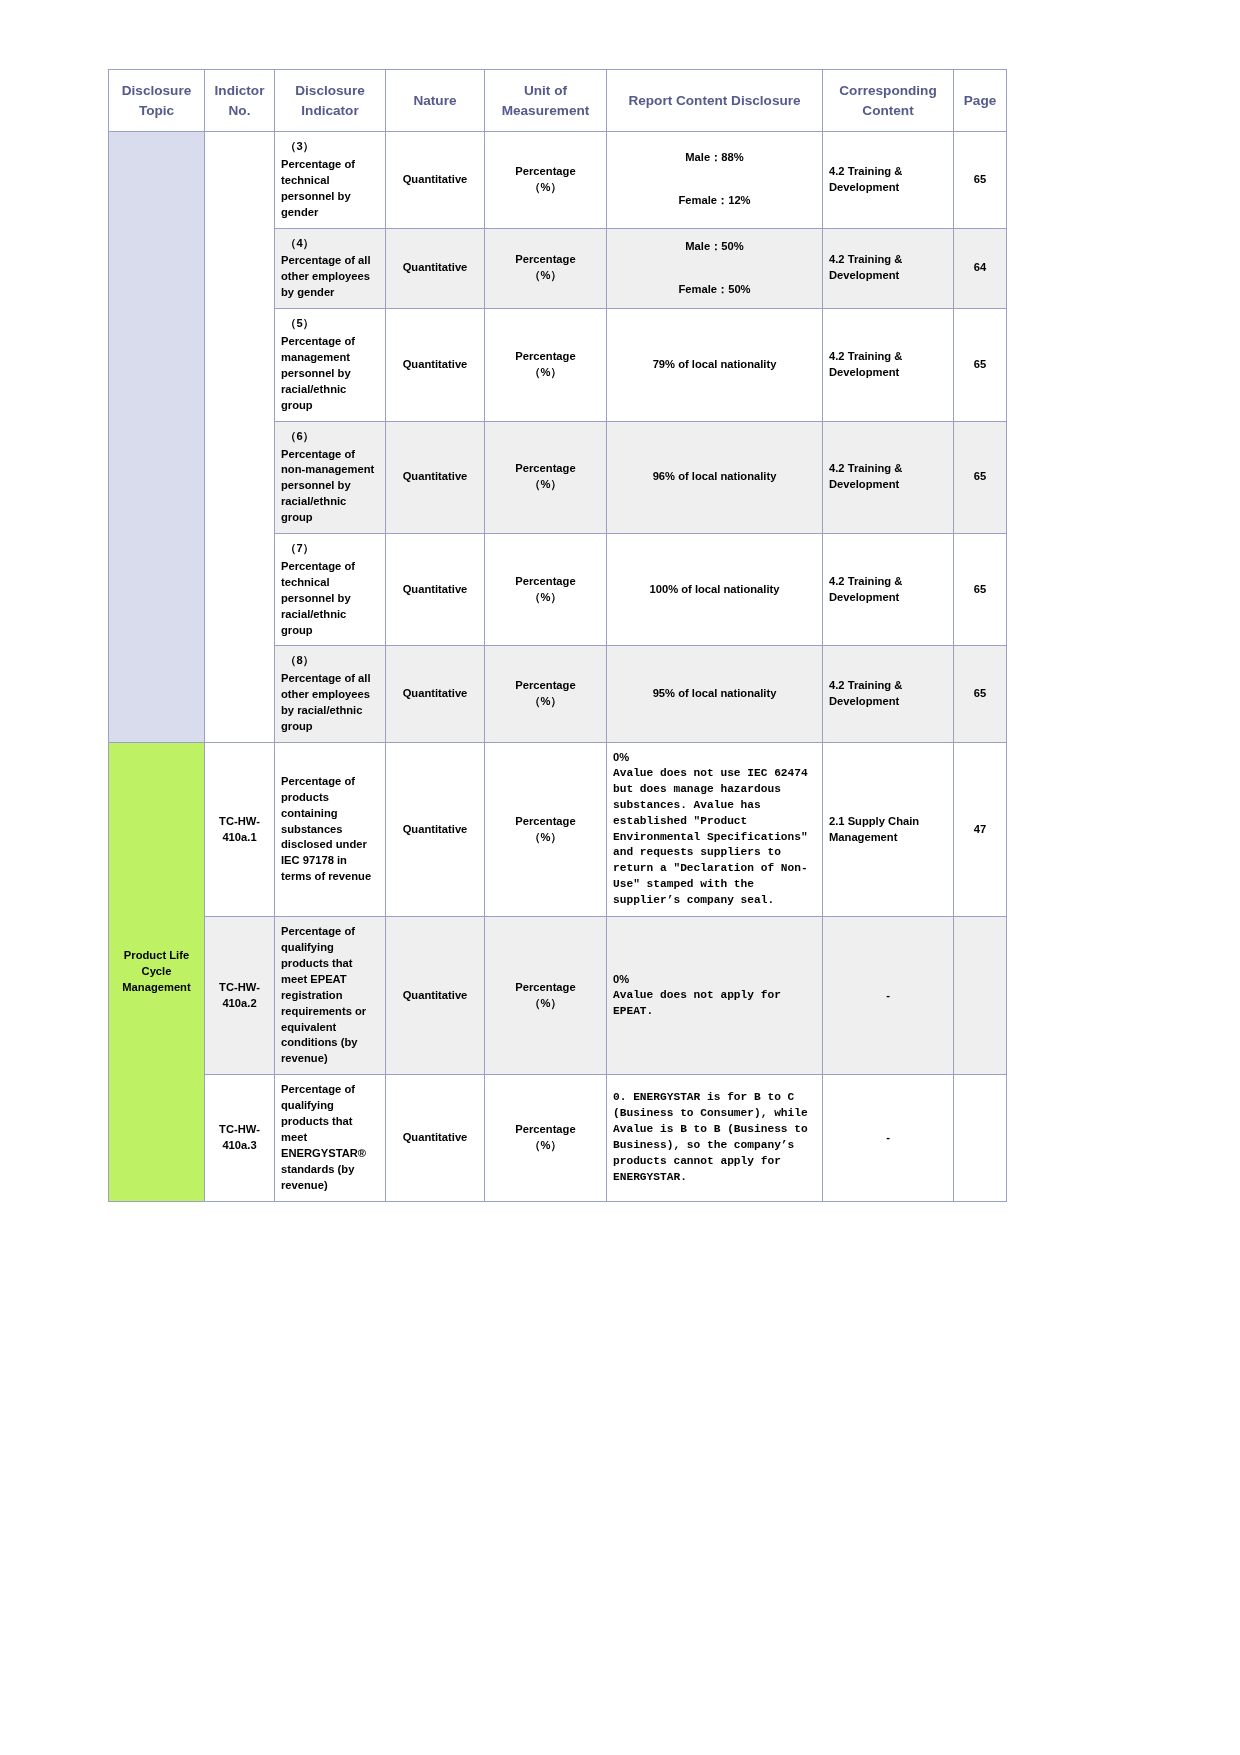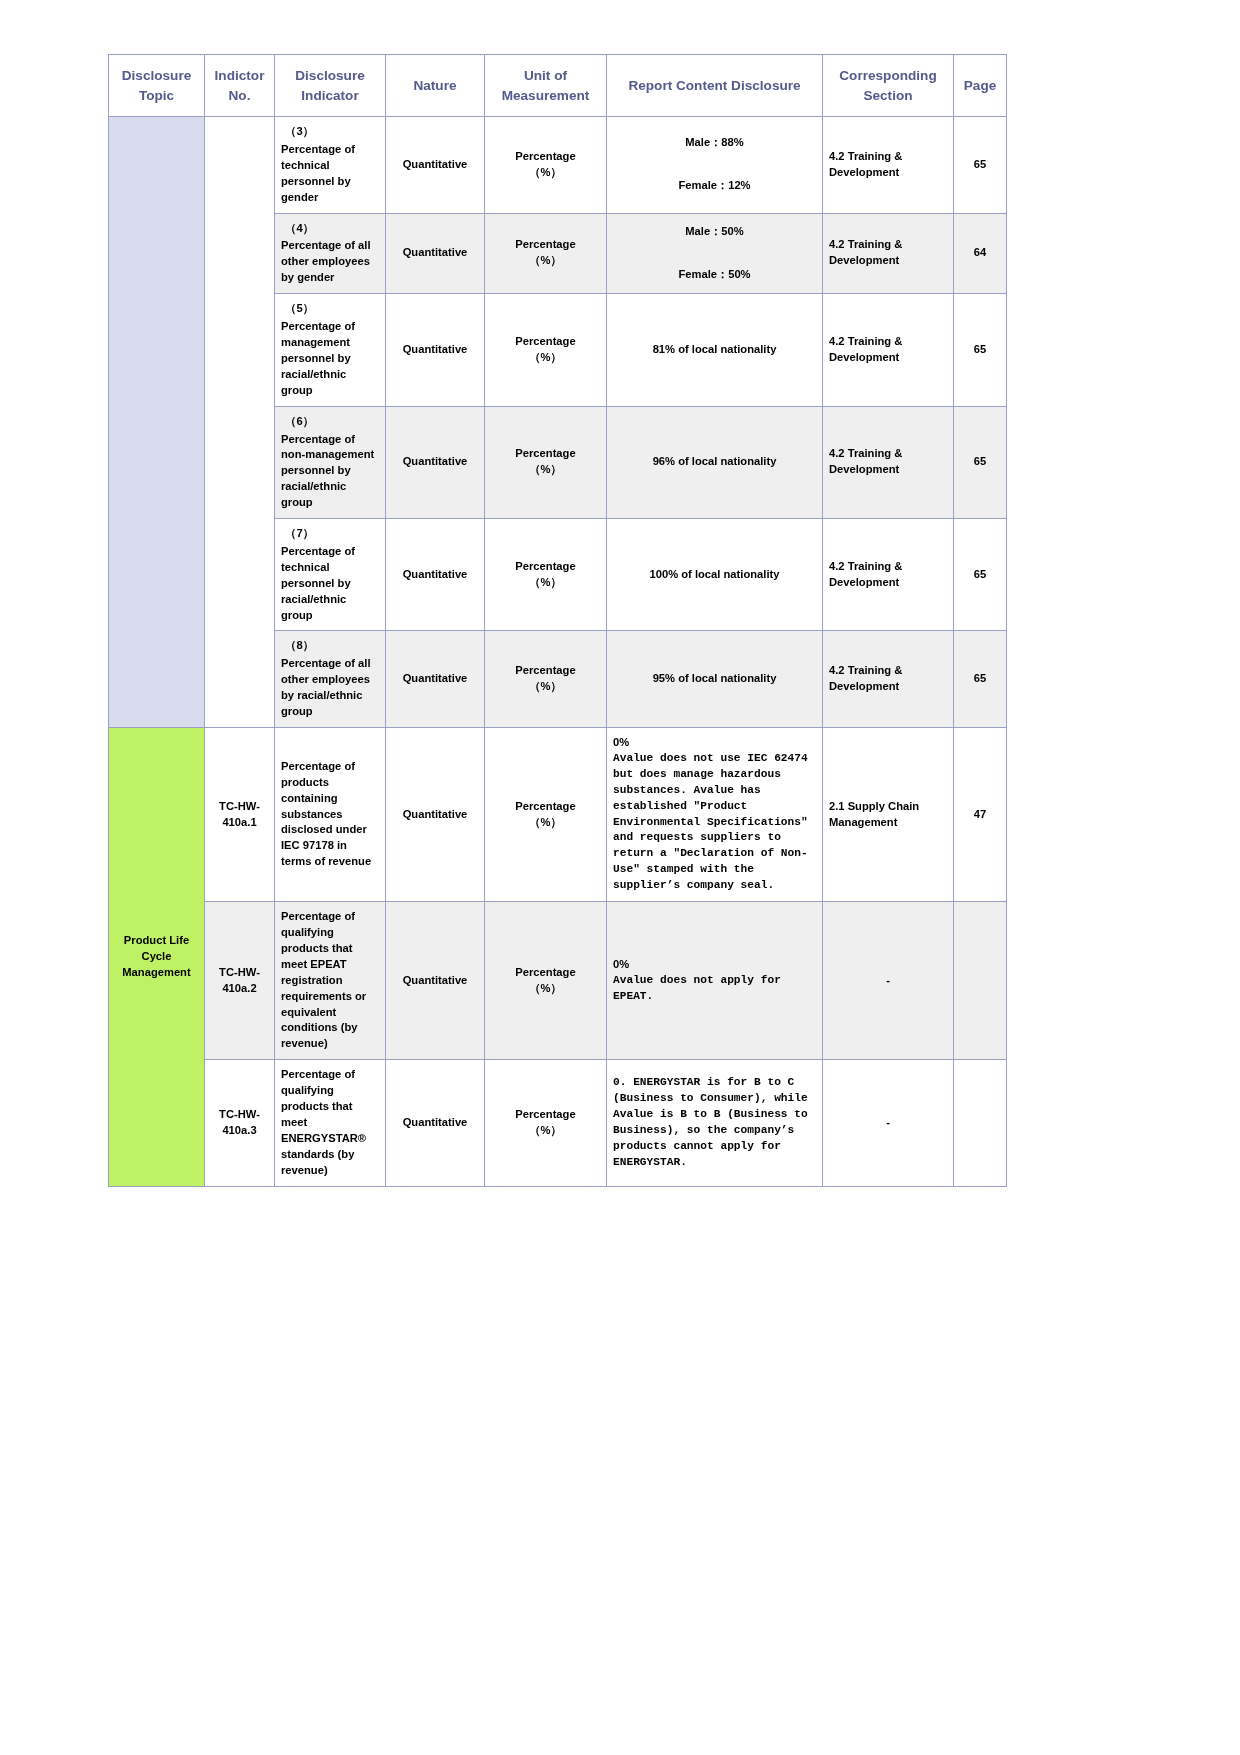--- a/index.html
+++ b/index.html
@@ -11,21 +11,21 @@
     width: 1240px;
     height: 1755px;
     font-family: "Liberation Sans", sans-serif;
     -webkit-font-smoothing: antialiased;
   }
   .page {
     position: relative;
     width: 1114px;
     height: 1755px;
     box-sizing: border-box;
-    padding: 54px 0 0 108px;
+    padding: 69px 0 0 108px;
     background: #ffffff;
   }
   table.sasb-table {
     border-collapse: collapse;
     width: 898px;
     table-layout: fixed;
   }
   table.sasb-table col.c-topic     { width: 96px; }
   table.sasb-table col.c-indno     { width: 70px; }
   table.sasb-table col.c-indicator { width: 111px; }
@@ -109,21 +109,21 @@
         <col class="c-page">
     </colgroup>
     <thead>
       <tr>
         <th>Disclosure Topic</th>
         <th>Indictor No.</th>
         <th>Disclosure Indicator</th>
         <th>Nature</th>
         <th>Unit of Measurement</th>
         <th>Report Content Disclosure</th>
-        <th>Corresponding Section</th>
+        <th>Corresponding Content</th>
         <th>Page</th>
       </tr>
     </thead>
     <tbody>
 
       <tr class="plain">
         <td class="topic-empty" rowspan="6"></td>
         <td class="cell-center" rowspan="6"></td>
         <td class="cell-left">
           <span class="ind-num">（3）</span>
@@ -164,21 +164,21 @@
         <td class="cell-left">
           <span class="ind-num">（5）</span>
           <span class="ind-title">Percentage of management personnel by racial/ethnic group</span>
         </td>
         <td class="cell-center">Quantitative</td>
         <td class="cell-center nowrap-unit">
           <span class="u1">Percentage</span>
           <span class="u2">（%）</span>
         </td>
         <td class="cell-center">
-          <span class="disc-line">81% of local nationality</span>
+          <span class="disc-line">79% of local nationality</span>
         </td>
         <td class="cell-left">4.2 Training &amp; Development</td>
         <td class="cell-center">65</td>
       </tr>
 
       <tr class="shaded">
         <td class="cell-left">
           <span class="ind-num">（6）</span>
           <span class="ind-title">Percentage of non-management personnel by racial/ethnic group</span>
         </td>

